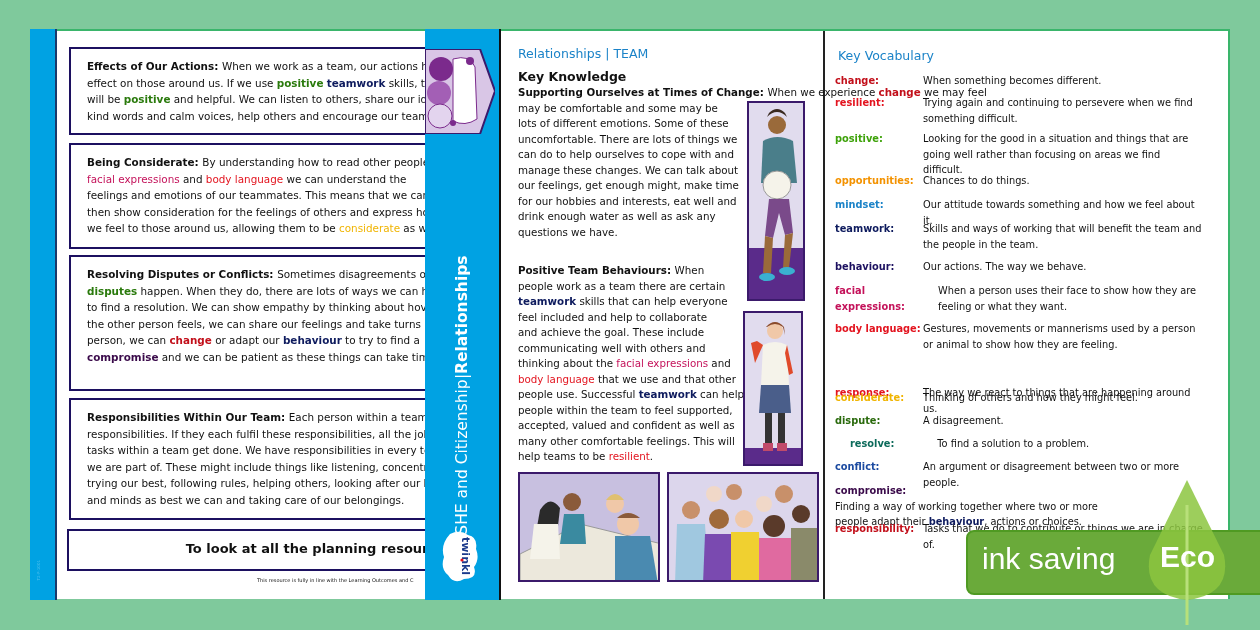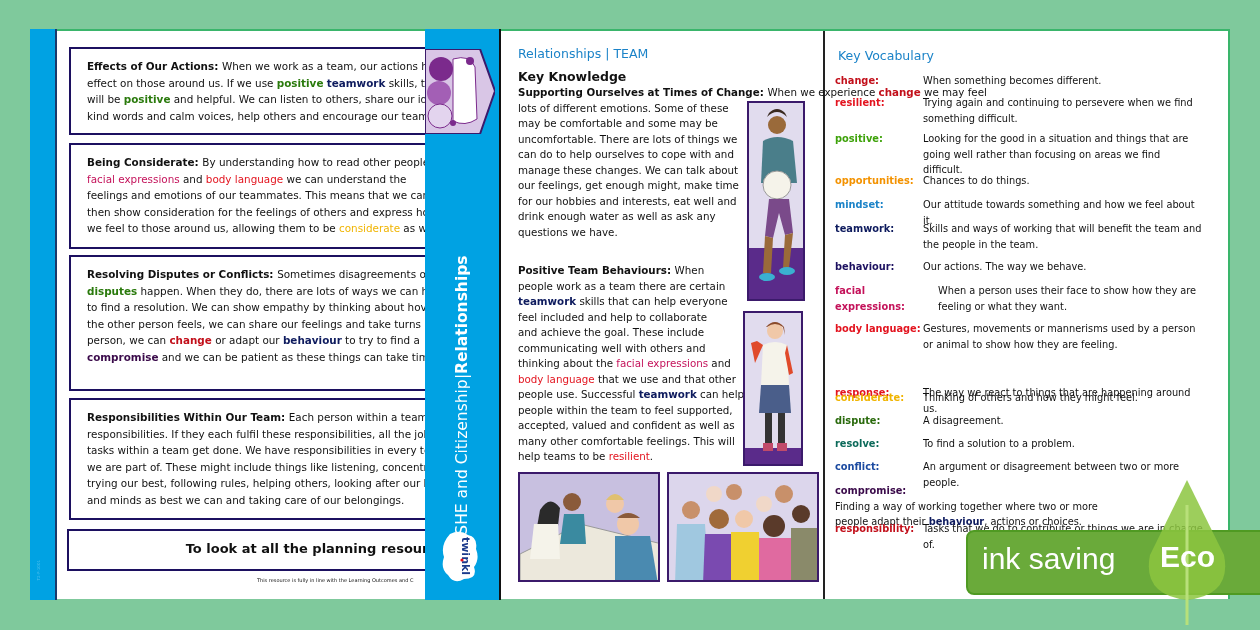--- a/index.html
+++ b/index.html
@@ -116,22 +116,22 @@
     <text x="22" y="27" transform="rotate(90 22 27)" text-anchor="middle" font-size="11" font-weight="bold" fill="#1b3a8c" font-family="DejaVu Sans, sans-serif">twinkl</text>
     <circle cx="22" cy="31" r="1.6" fill="#e3141f"></circle>
   </svg>
 </div>
 
 <div class="mid-col">
   <div class="mid-heading">Relationships | TEAM</div>
   <div class="kk-title">Key Knowledge</div>
   <div class="mid-text mid-text1">
       <div><b>Supporting Ourselves at Times of Change: </b>When we experience <span class="c-darkred">change</span> we may feel</div>
+      <div>may be comfortable and some may be</div>
       <div>lots of different emotions. Some of these</div>
-      <div>may be comfortable and some may be</div>
       <div>uncomfortable. There are lots of things we</div>
       <div>can do to help ourselves to cope with and</div>
       <div>manage these changes. We can talk about</div>
       <div>our feelings, get enough might, make time</div>
       <div>for our hobbies and interests, eat well and</div>
       <div>drink enough water as well as ask any</div>
       <div>questions we have.</div>
     </div>
   <div class="mid-text mid-text2">
       <div><b>Positive Team Behaviours: </b>When</div>
@@ -260,21 +260,21 @@
       </div>
       <div class="vocab-row" style="top: 359px;">
         <div class="vocab-term" style="color: rgb(240, 180, 0);">considerate:</div>
         <div class="vocab-def">Thinking of others and how they might feel.</div>
       </div>
       <div class="vocab-row" style="top: 382px;">
         <div class="vocab-term" style="color: rgb(42, 106, 12);">dispute:</div>
         <div class="vocab-def">A disagreement.</div>
       </div>
       <div class="vocab-row" style="top: 405px;">
-        <div class="vocab-term" style="color: rgb(12, 106, 90);">resolve:</div>
+        <div class="vocab-term" style="color: rgb(12, 106, 90); margin-left: 15px;">resolve:</div>
         <div class="vocab-def">To find a solution to a problem.</div>
       </div>
       <div class="vocab-row" style="top: 428px;">
         <div class="vocab-term" style="color: rgb(27, 74, 160);">conflict:</div>
         <div class="vocab-def">An argument or disagreement between two or more people.</div>
       </div>
       <div class="vocab-row" style="top: 452px; flex-direction: column;">
         <div class="vocab-term" style="color: rgb(58, 10, 74);">compromise:</div>
         <div class="vocab-def">Finding a way of working together where two or more people adapt their <b>behaviour</b>, actions or choices.</div>
       </div>

